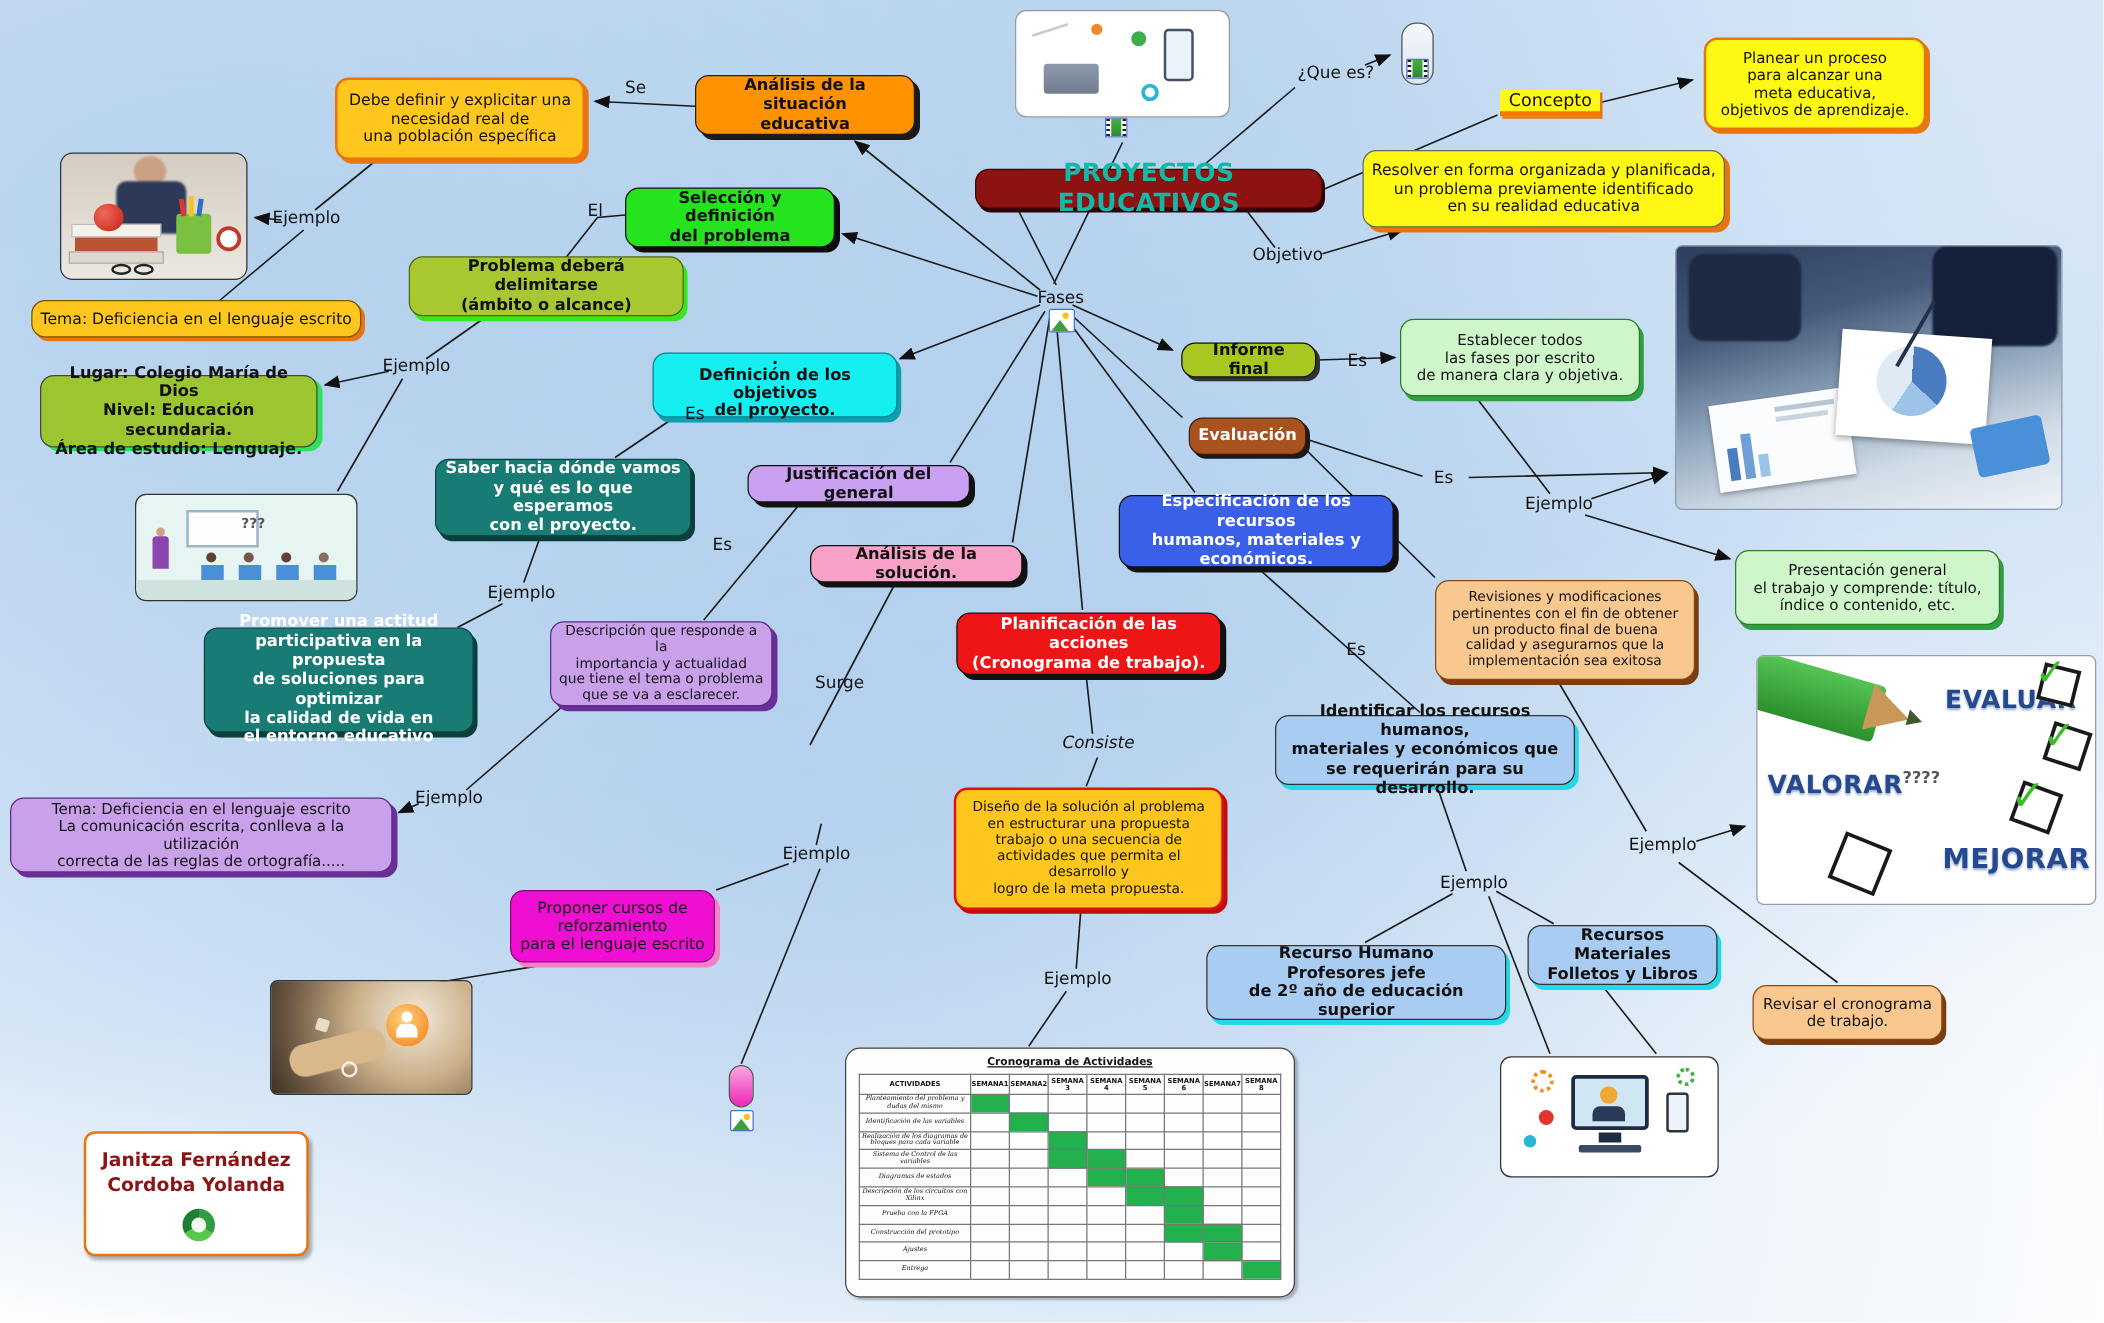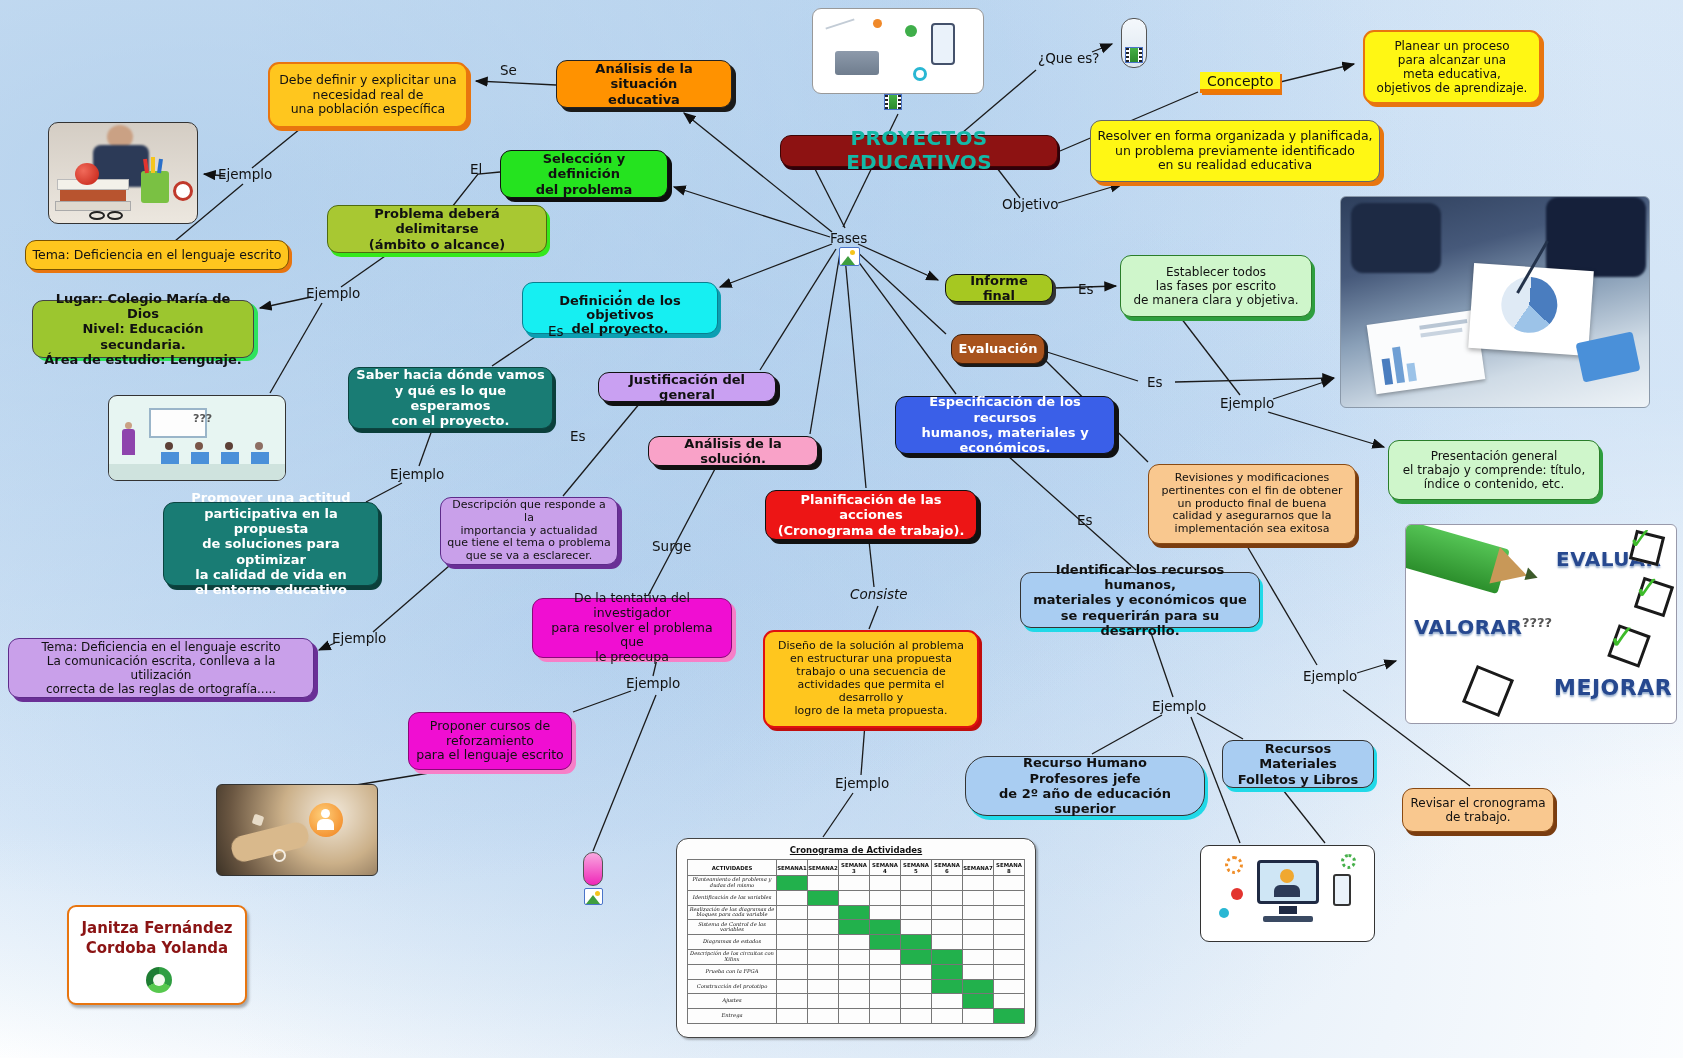--- a/index.html
+++ b/index.html
@@ -170,40 +170,37 @@
 que tiene el tema o problema
 que se va a esclarecer.</div>
   <div class="node c-teal bold" style="left:163px;top:502px;width:216px;height:84px;">Promover una actitud
 participativa en la propuesta
 de soluciones para optimizar
 la calidad de vida en
 el entorno educativo</div>
   <div class="node c-lilac fs12" style="left:8px;top:638px;width:306px;height:60px;">Tema: Deficiencia en el lenguaje escrito
 La comunicación escrita, conlleva a la utilización
 correcta de las reglas de ortografía.....</div>
-  <div class="node c-magenta" style="left:532px;top:598px;width:200px;height:60px;">De la tentativa del investigador
-para resolver el problema que
-le preocupa</div>
   <div class="node c-magenta" style="left:408px;top:712px;width:164px;height:58px;">Proponer cursos de
 reforzamiento
 para el lenguaje escrito</div>
   <div class="node c-red bold" style="left:765px;top:490px;width:212px;height:50px;">Planificación de las acciones
 (Cronograma de trabajo).</div>
   <div class="node c-gold-red fs11" style="left:763px;top:630px;width:216px;height:98px;">Diseño de la solución al problema
 en estructurar una propuesta
 trabajo o una secuencia de
 actividades que permita el desarrollo y
 logro de la meta propuesta.</div>
   <div class="node c-blue bold" style="left:895px;top:396px;width:220px;height:58px;">Especificación de los recursos
 humanos, materiales y
 económicos.</div>
   <div class="node c-lblue bold" style="left:1020px;top:572px;width:240px;height:56px;">Identificar los recursos humanos,
 materiales y económicos que
 se requerirán para su desarrollo.</div>
-  <div class="node c-lblue bold" style="left:965px;top:756px;width:240px;height:60px;border-radius:22px;">Recurso Humano
+  <div class="node c-lblue bold" style="left:965px;top:756px;width:240px;height:60px;">Recurso Humano
 Profesores jefe
 de 2º año de educación superior</div>
   <div class="node c-lblue bold" style="left:1222px;top:740px;width:152px;height:48px;">Recursos Materiales
 Folletos y Libros</div>
   <div class="node c-brown bold" style="left:951px;top:334px;width:94px;height:30px;">Evaluación</div>
   <div class="node c-peach fs11" style="left:1148px;top:464px;width:208px;height:80px;">Revisiones y modificaciones
 pertinentes con el fin de obtener
 un producto final de buena
 calidad y asegurarnos que la
 implementación sea exitosa</div>

